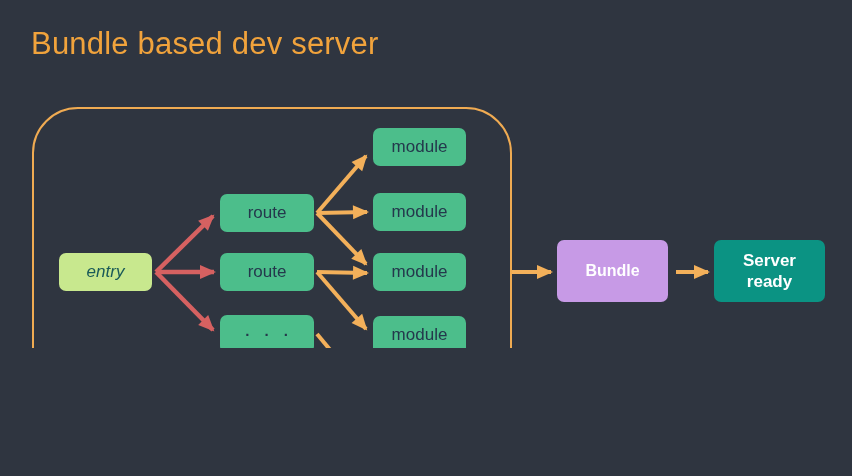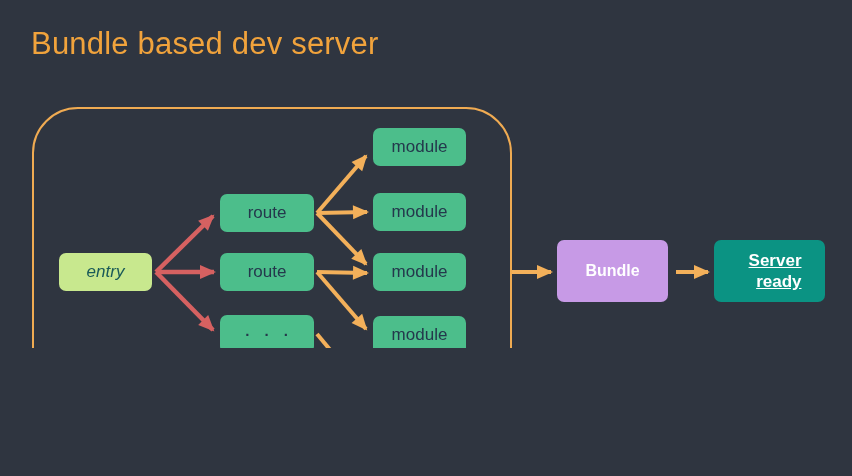--- a/index.html
+++ b/index.html
@@ -76,23 +76,22 @@
     font-size: 16px;
   }
   .node-server {
     background: var(--server-bg, #0b9383);
     color: var(--server-text, #ffffff);
     font-weight: 700;
     font-size: 17px;
   }
   .node-server .wrap {
     width: 64px;
-    text-align: right;
+    text-align: center;
     line-height: 1.25;
-    text-decoration: underline;
   }
   
   .pos-entry       { left: 59px;  top: 253px; width: 93px;  height: 38px; }
   .pos-route-1     { left: 220px; top: 194px; width: 94px;  height: 38px; }
   .pos-route-2     { left: 220px; top: 253px; width: 94px;  height: 38px; }
   .pos-route-more  { left: 220px; top: 315px; width: 94px;  height: 38px; }
   .pos-module-1    { left: 373px; top: 128px; width: 93px;  height: 38px; }
   .pos-module-2    { left: 373px; top: 193px; width: 93px;  height: 38px; }
   .pos-module-3    { left: 373px; top: 253px; width: 93px;  height: 38px; }
   .pos-module-4    { left: 373px; top: 316px; width: 93px;  height: 38px; }

